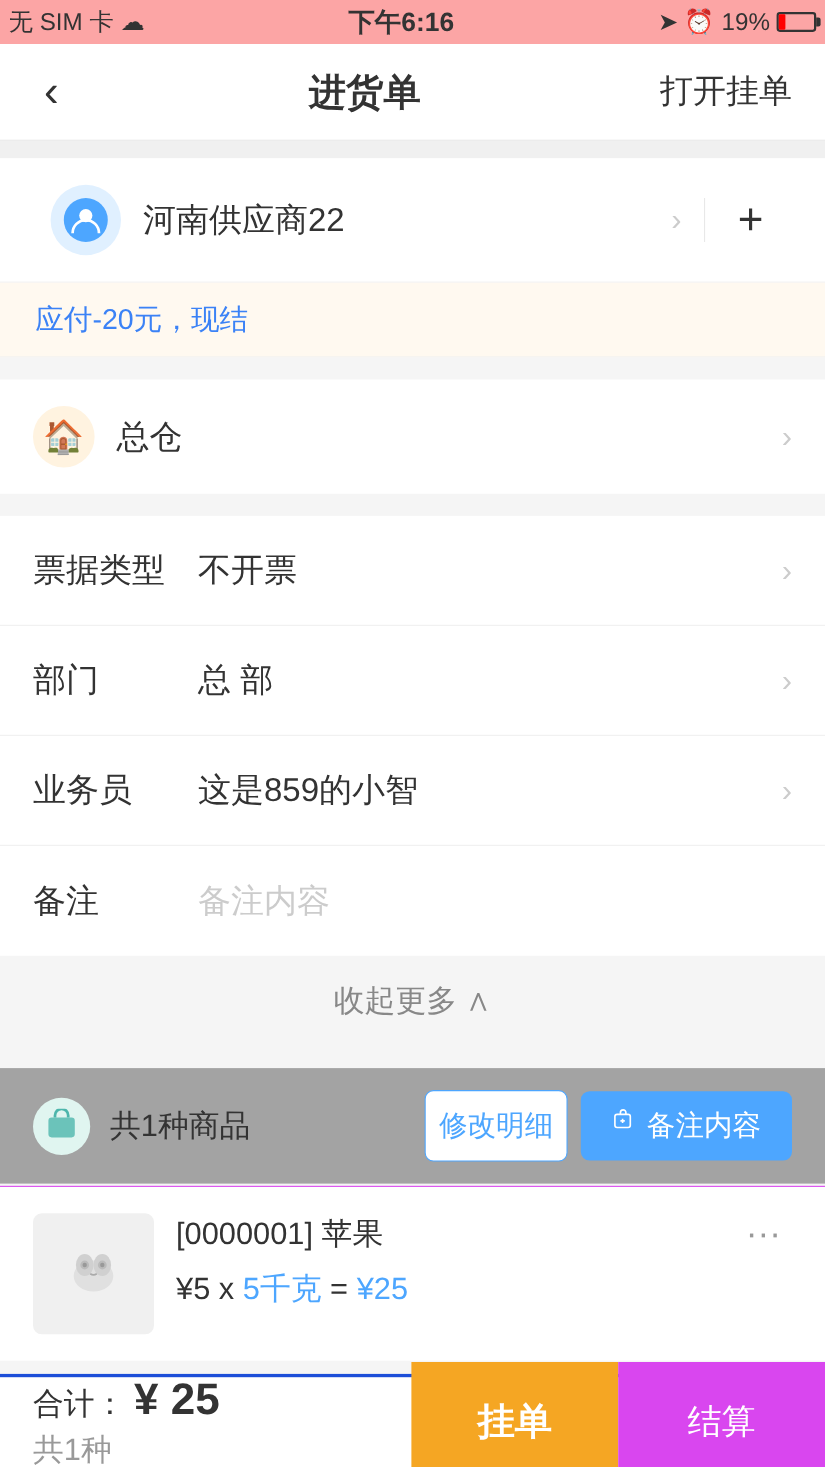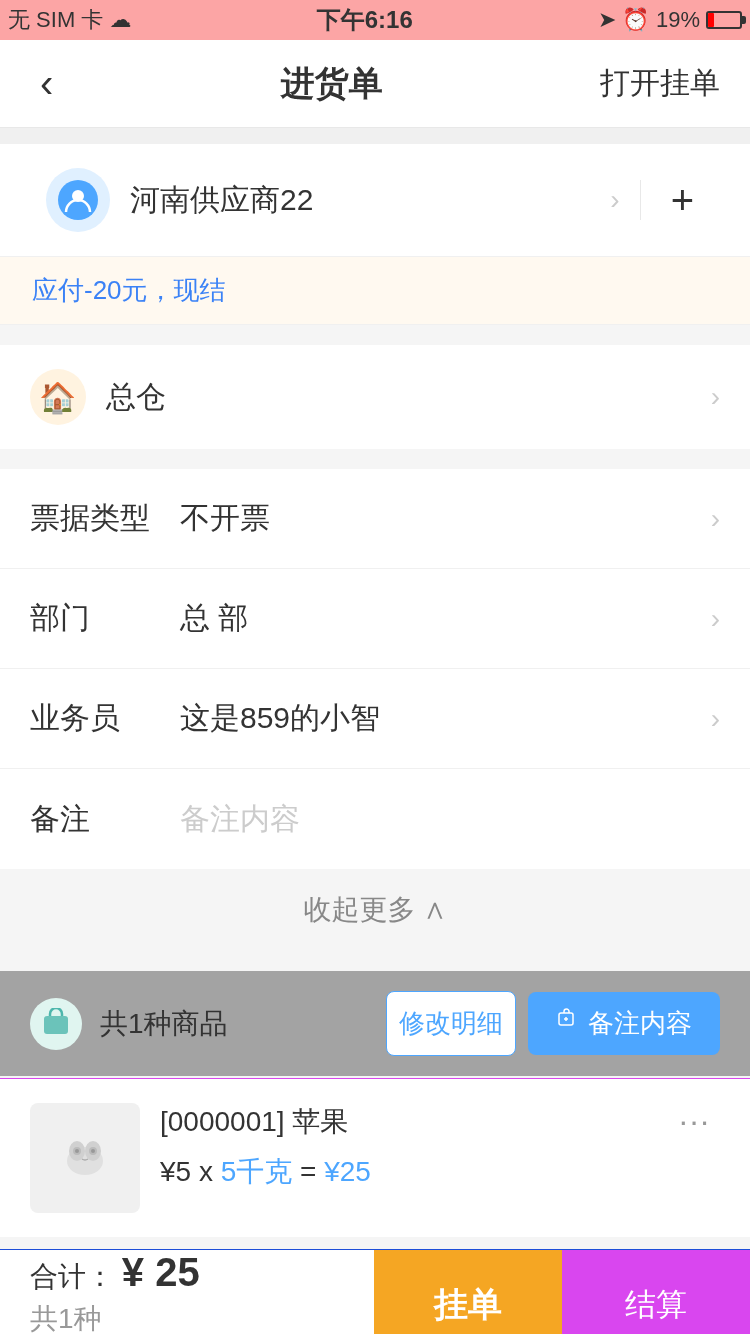--- a/index.html
+++ b/index.html
@@ -295,23 +295,23 @@
     }
 
     
     .footer-bar {
       position: fixed;
       bottom: 0;
       left: 0;
       width: 750px;
       height: 85px;
       display: flex;
-      align-items: flex-start;
-      background: #fff;
-      border-top: 1px solid #1d4ed8;
+      align-items: center;
+      background: #fff;
+      border-top: 3px solid #1d4ed8;
     }
     .footer-total {
       flex: 1;
       padding: 0 30px;
     }
     .footer-total-label {
       font-size: 28px;
       color: #333;
     }
     .footer-total-amount {

